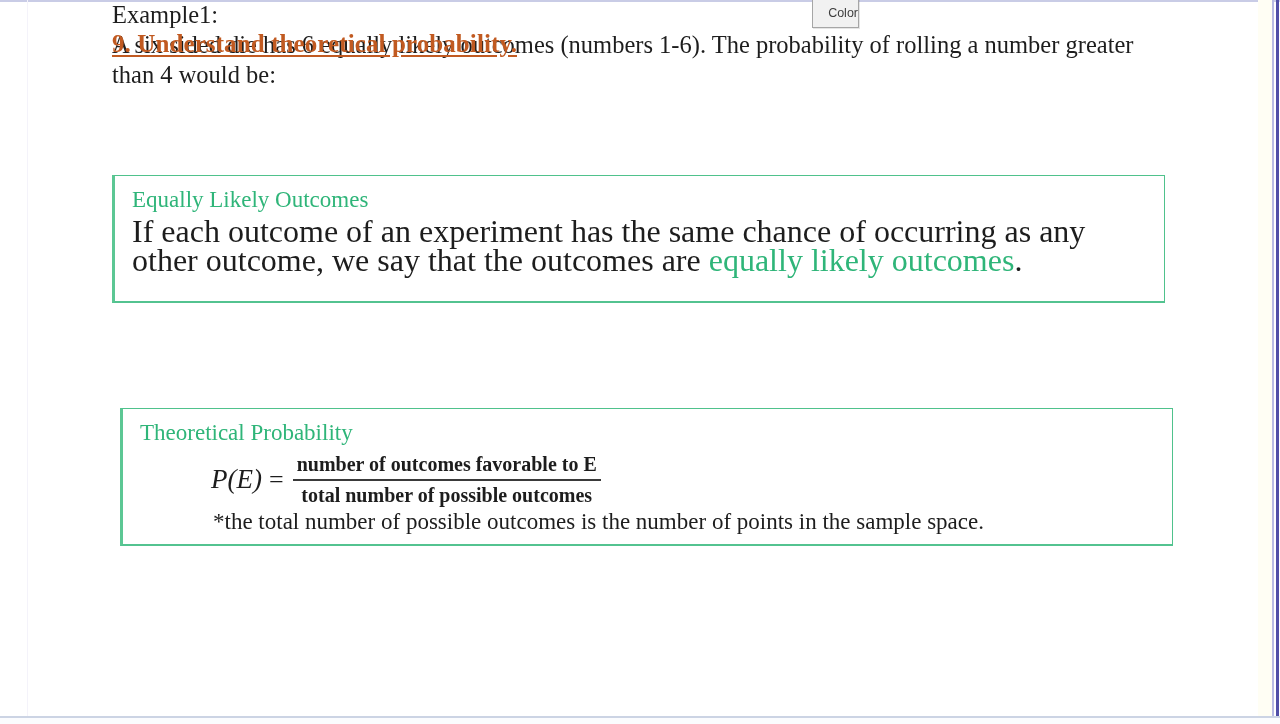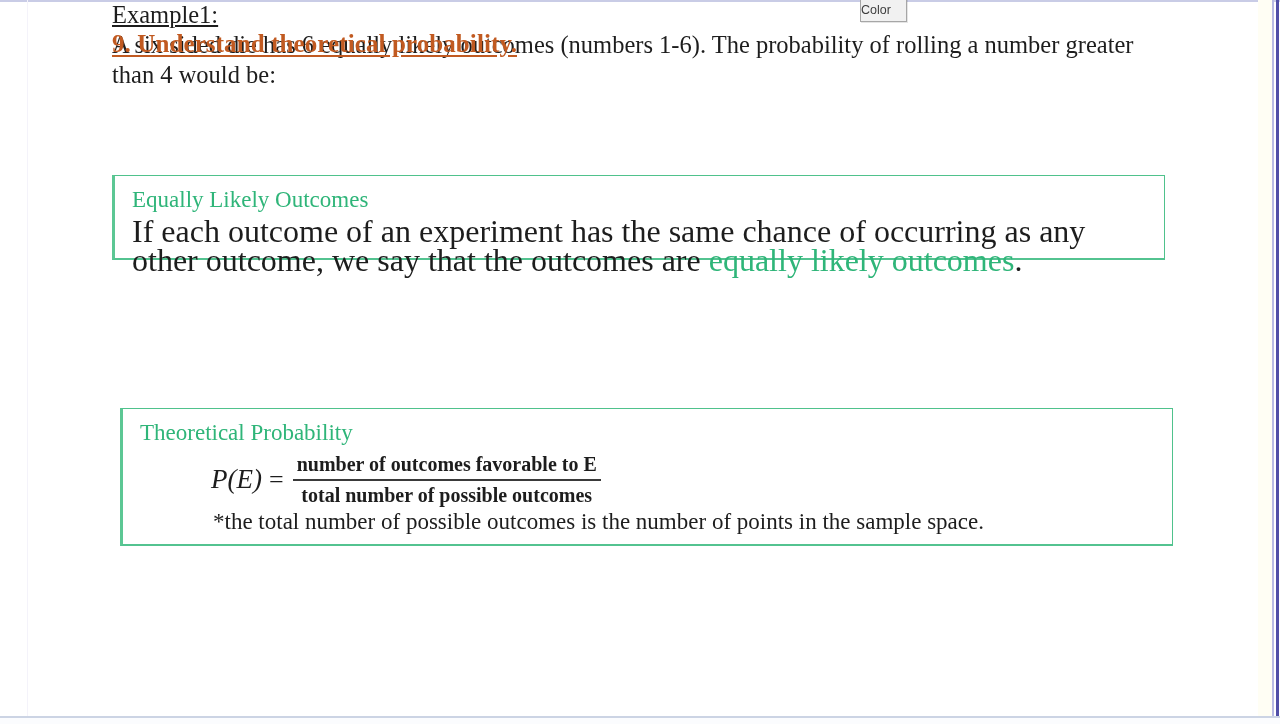--- a/index.html
+++ b/index.html
@@ -69,35 +69,34 @@
     width: 1280px; height: 6px;
     background: #fbfcfe;
   }
 
   
   #color-chip {
     position: absolute;
     left: 812px;
     top: -1px;
     width: 47px;
-    height: 23px;
+    height: 29px;
     box-sizing: border-box;
     background: #f1f1f1;
     border: 1px solid #a6a6a6;
     border-top: none;
     box-shadow: 1px 1px 0 rgba(0,0,0,0.10);
     font-family: "Liberation Sans", sans-serif;
     font-size: 12.5px;
     color: #3d3d3d;
     display: flex;
     align-items: center;
-    justify-content: flex-start;
+    justify-content: flex-end;
     line-height: 1;
     cursor: default;
-    margin-left: 48px;
   }
 
   
   #content {
     position: absolute;
     left: 112px;
     top: 0;
     width: 1060px;
   }
 
@@ -142,21 +141,21 @@
     box-sizing: border-box;
     background: #ffffff;
     border: 1.5px solid #4fc28c;
     border-left: 3px solid #5cc794;
     border-bottom: 2.5px solid #53c390;
   }
   #callout-equally-likely {
     left: 0;
     top: 175px;
     width: 1053px;
-    height: 85px;
+    height: 128px;
   }
   #callout-theoretical {
     left: 8px;
     top: 408px;
     width: 1053px;
     height: 138px;
   }
   .callout-heading {
     position: absolute;
     left: 17px;
@@ -263,18 +262,18 @@
         <span id="formula-eq">=</span>
         <span id="formula-fraction">
           <span id="fraction-numerator">number of outcomes favorable to E</span>
           <div id="fraction-bar"></div>
           <span id="fraction-denominator">total number of possible outcomes</span>
         </span>
       </div>
     </div>
 
     <div id="example-block">
-      <div class="body-par" style="position:static;text-decoration:underline;">Example1:</div>
+      <div class="body-par" style="position:static;">Example1:</div>
       <div class="body-par" style="position:static;">A six sided die has 6 equally likely outcomes (numbers 1-6).  The probability of rolling a number greater than 4 would be:</div>
     </div>
 
   </div>
 </div>
 
 </body></html>

